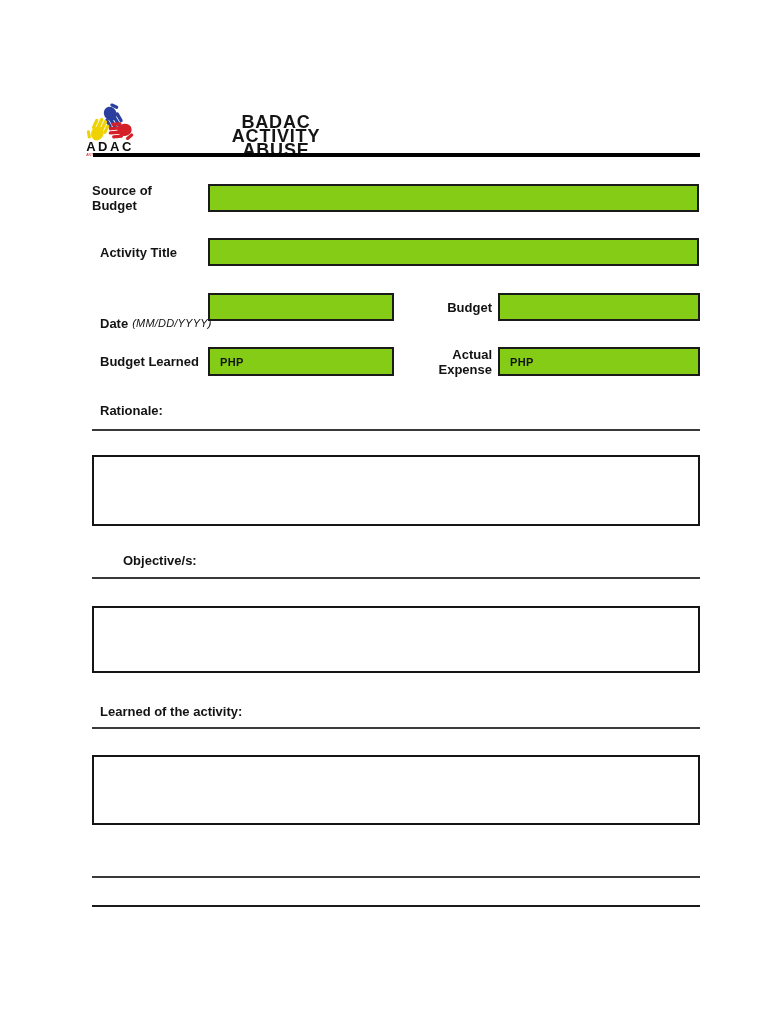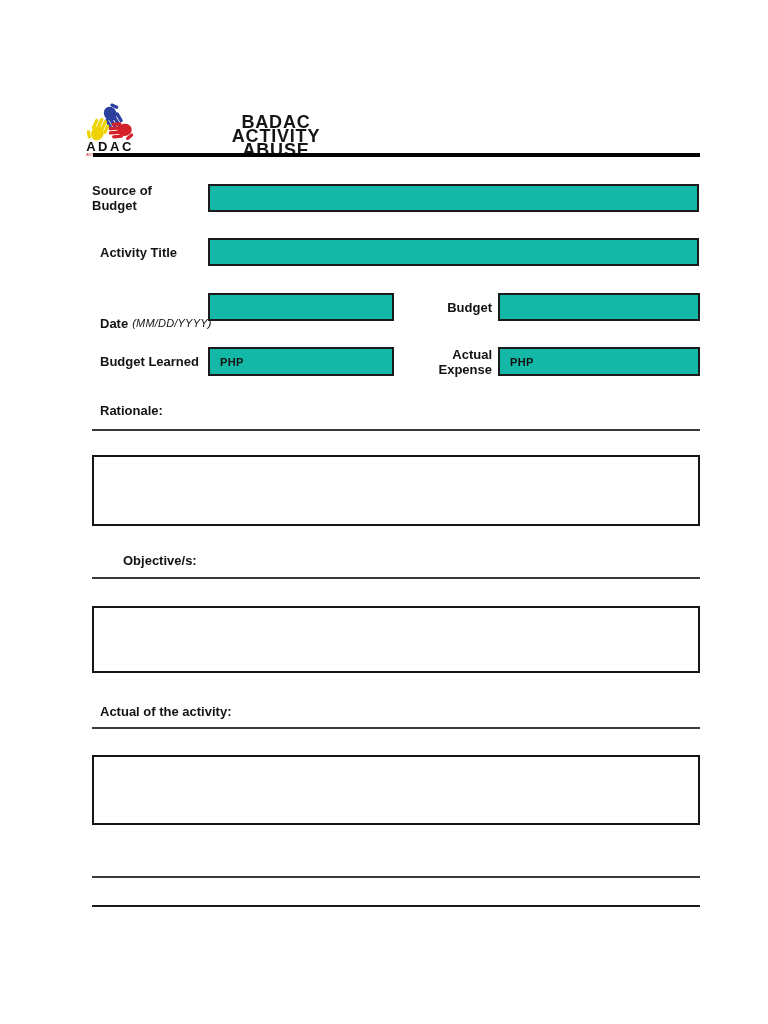--- a/index.html
+++ b/index.html
@@ -10,21 +10,21 @@
   .abs{position:absolute;}
   
   #logo{left:84px;top:102px;width:54px;height:58px;}
   #doc-title{left:198px;top:115px;width:156px;text-align:center;
     font-weight:bold;font-size:18px;line-height:14px;letter-spacing:0.8px;color:#151515;}
   #header-rule{left:93px;top:153px;width:607px;height:4px;background:#000;}
   
   .field-label{font-weight:bold;font-size:13px;color:#131313;display:flex;align-items:center;height:28px;}
   .right-label{justify-content:flex-end;text-align:right;}
   .fmt-hint{font-weight:400;font-style:italic;font-size:11px;margin-left:4px;letter-spacing:0.2px;}
-  .input-box{border:2px solid #1a1a1a;background:#14b8a6;display:flex;align-items:center;box-sizing:border-box;}
+  .input-box{border:2px solid #1a1a1a;background:#84cc16;display:flex;align-items:center;box-sizing:border-box;}
   .currency{font-weight:bold;font-size:11px;padding-left:10px;letter-spacing:0.3px;color:#131313;}
   .value-text{font-size:11px;padding-left:6px;}
   
   .section-label{font-weight:bold;font-size:13px;color:#131313;}
   .section-underline{height:2px;background:#3a3a3a;}
   .big-box{border:2px solid #151515;background:#fff;box-sizing:border-box;font-size:12px;padding:4px 8px;}
   svg text{font-family:"Liberation Sans",sans-serif;}
 </style>
 </head>
 <body>
@@ -92,20 +92,20 @@
   </div>
 
   <div class="abs section-label" style="left:100px;top:403px;">Rationale:</div>
   <div class="abs section-underline" style="left:92px;top:429px;width:608px;"></div>
   <div class="abs big-box" style="left:92px;top:455px;width:608px;height:71px;"></div>
 
   <div class="abs section-label" style="left:100px;top:553px;margin-left:23px;">Objective/s:</div>
   <div class="abs section-underline" style="left:92px;top:577px;width:608px;"></div>
   <div class="abs big-box" style="left:92px;top:606px;width:608px;height:67px;"></div>
 
-  <div class="abs section-label" style="left:100px;top:704px;">Actual of the activity:</div>
+  <div class="abs section-label" style="left:100px;top:704px;">Learned of the activity:</div>
   <div class="abs section-underline" style="left:92px;top:727px;width:608px;"></div>
   <div class="abs big-box" style="left:92px;top:755px;width:608px;height:70px;"></div>
 
   <div class="abs section-underline" style="left:92px;top:876px;width:608px;"></div>
   <div class="abs" style="left:92px;top:878px;width:608px;height:27px;border-bottom:2px solid #1b1b1b;font-size:12px;"></div>
 
 </div>
 
 </body></html>

